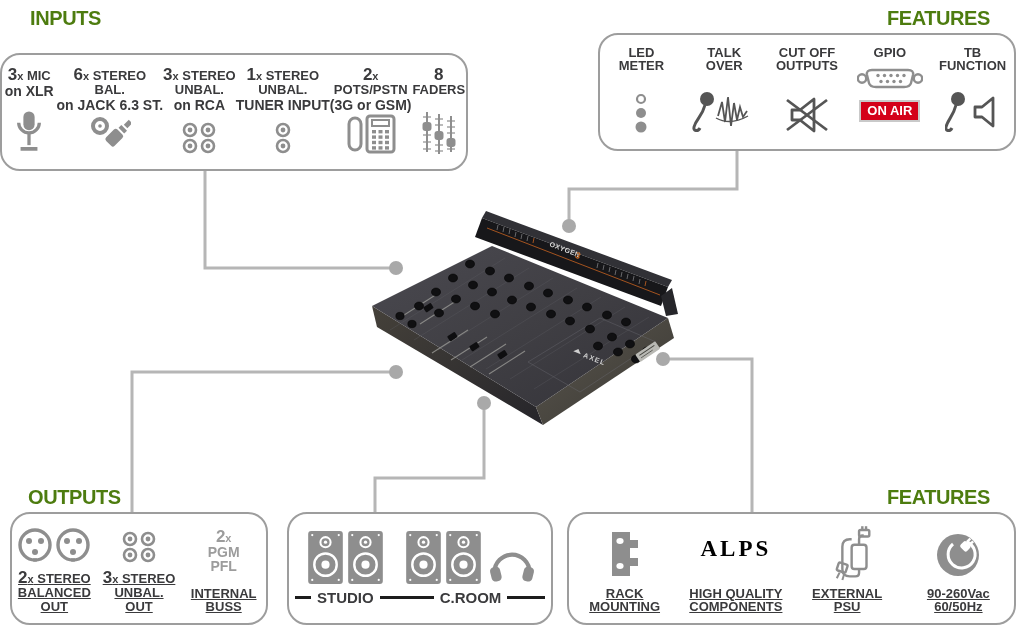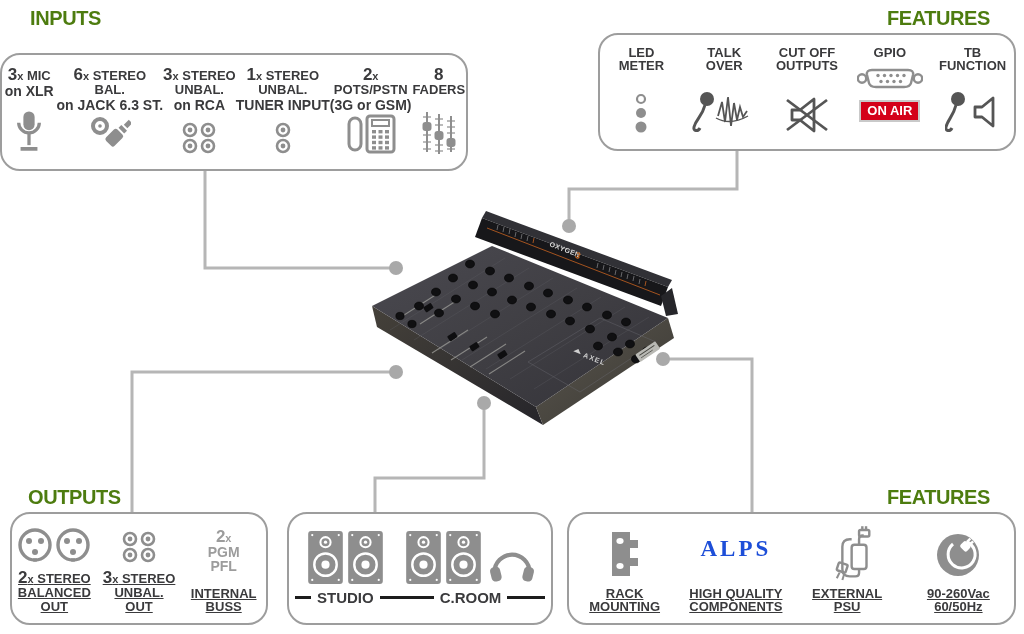--- a/index.html
+++ b/index.html
@@ -23,21 +23,21 @@
   .box-top .cell{padding:11px 0 14px 0;}
   
   .box-bottom .cell{padding:12px 0 10px 0;flex-direction:column;}
   .box-bottom .ico{margin-top:0;margin-bottom:auto;}
   .box-bottom .lbl{margin-top:auto;text-decoration:underline;}
   .onair{display:inline-block;background:#d40019;color:#fff;font-weight:bold;font-size:13px;
          padding:1px 6px 2px 6px;border:2px solid #c9c9c9;letter-spacing:0;white-space:nowrap;}
   .pgm{color:#9c9c9c;font-weight:bold;line-height:1.0;}
   .pgm .p1{font-size:17px;}
   .pgm .p2{font-size:14px;display:block;}
-  .alps{font-family:"Liberation Serif", serif;font-weight:bold;font-size:23px;color:#1d4ed8;
+  .alps{font-family:"Liberation Serif", serif;font-weight:bold;font-size:23px;color:#000000;
         letter-spacing:3px;}
   .mon-group{display:flex;flex-direction:column;align-items:center;}
   .mon-row{display:flex;align-items:flex-end;gap:5px;}
   .mon-label{display:flex;align-items:center;gap:6px;font-size:15px;font-weight:bold;margin-top:5px;text-align:center;}
   .rule{height:2.5px;background:#1c1c1c;display:inline-block;}
 </style>
 </head>
 <body>
 
 <div id="canvas">

